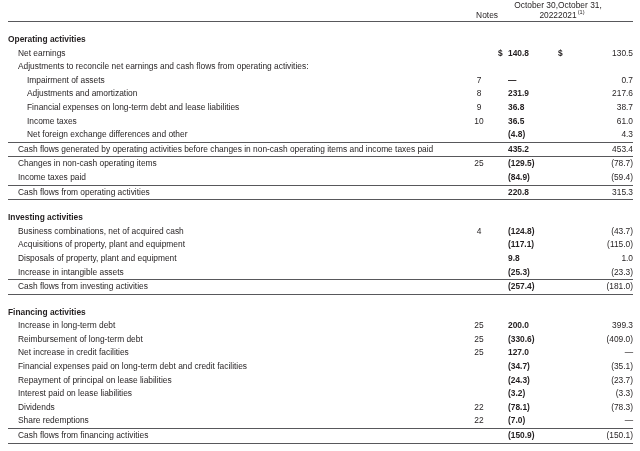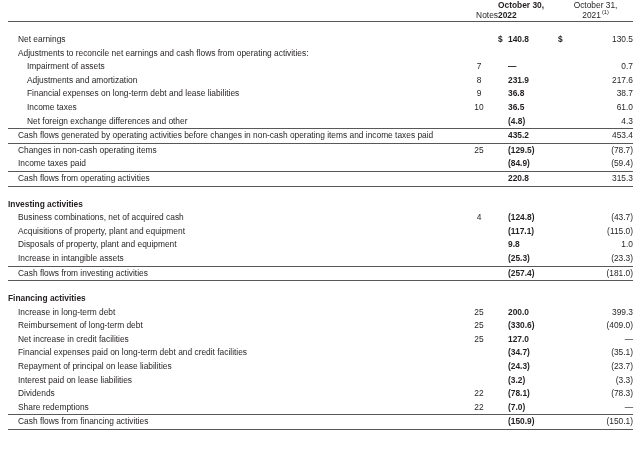--- a/index.html
+++ b/index.html
@@ -43,25 +43,26 @@
     vertical-align: bottom;
     padding: 0 0 1px 0;
     line-height: 10px;
     font-size: 8.4px;
   }
   td.hdr-notes {
     text-align: right;
     color: #231f20;
   }
   td.hdr-y1 {
-    font-weight: bold;
+    text-align: right;
+    font-weight: normal;
     padding-right: 2px;
   }
   td.hdr-y2 {
-    text-align: center;
+    text-align: left;
     padding-right: 2px;
   }
   .hdr-l1 { display: block; }
   .hdr-l2 { display: block; }
   sup.fn {
     font-size: 5.6px;
     vertical-align: super;
     line-height: 0;
     padding-left: 1px;
   }
@@ -137,20 +138,28 @@
             <span class="hdr-l1">October 31,</span>
             <span class="hdr-l2">2021<sup class="fn">(1)</sup></span>
           </td>
         </tr>
         <tr class="rule-head">
           <td colspan="6"></td>
         </tr>
         <tr class="gap">
           <td colspan="6"></td>
         </tr>
+        <tr class="row section-head">
+          <td class="label ind0">Operating activities</td>
+          <td class="notes"></td>
+          <td class="cur"></td>
+          <td class="val1"></td>
+          <td class="cur"></td>
+          <td class="val2"></td>
+        </tr>
         <tr class="row">
           <td class="label ind1">Net earnings</td>
           <td class="notes"></td>
           <td class="cur">$</td>
           <td class="val1">140.8</td>
           <td class="cur">$</td>
           <td class="val2">130.5</td>
         </tr>
         <tr class="row">
           <td class="label ind1">Adjustments to reconcile net earnings and cash flows from operating activities:</td>

